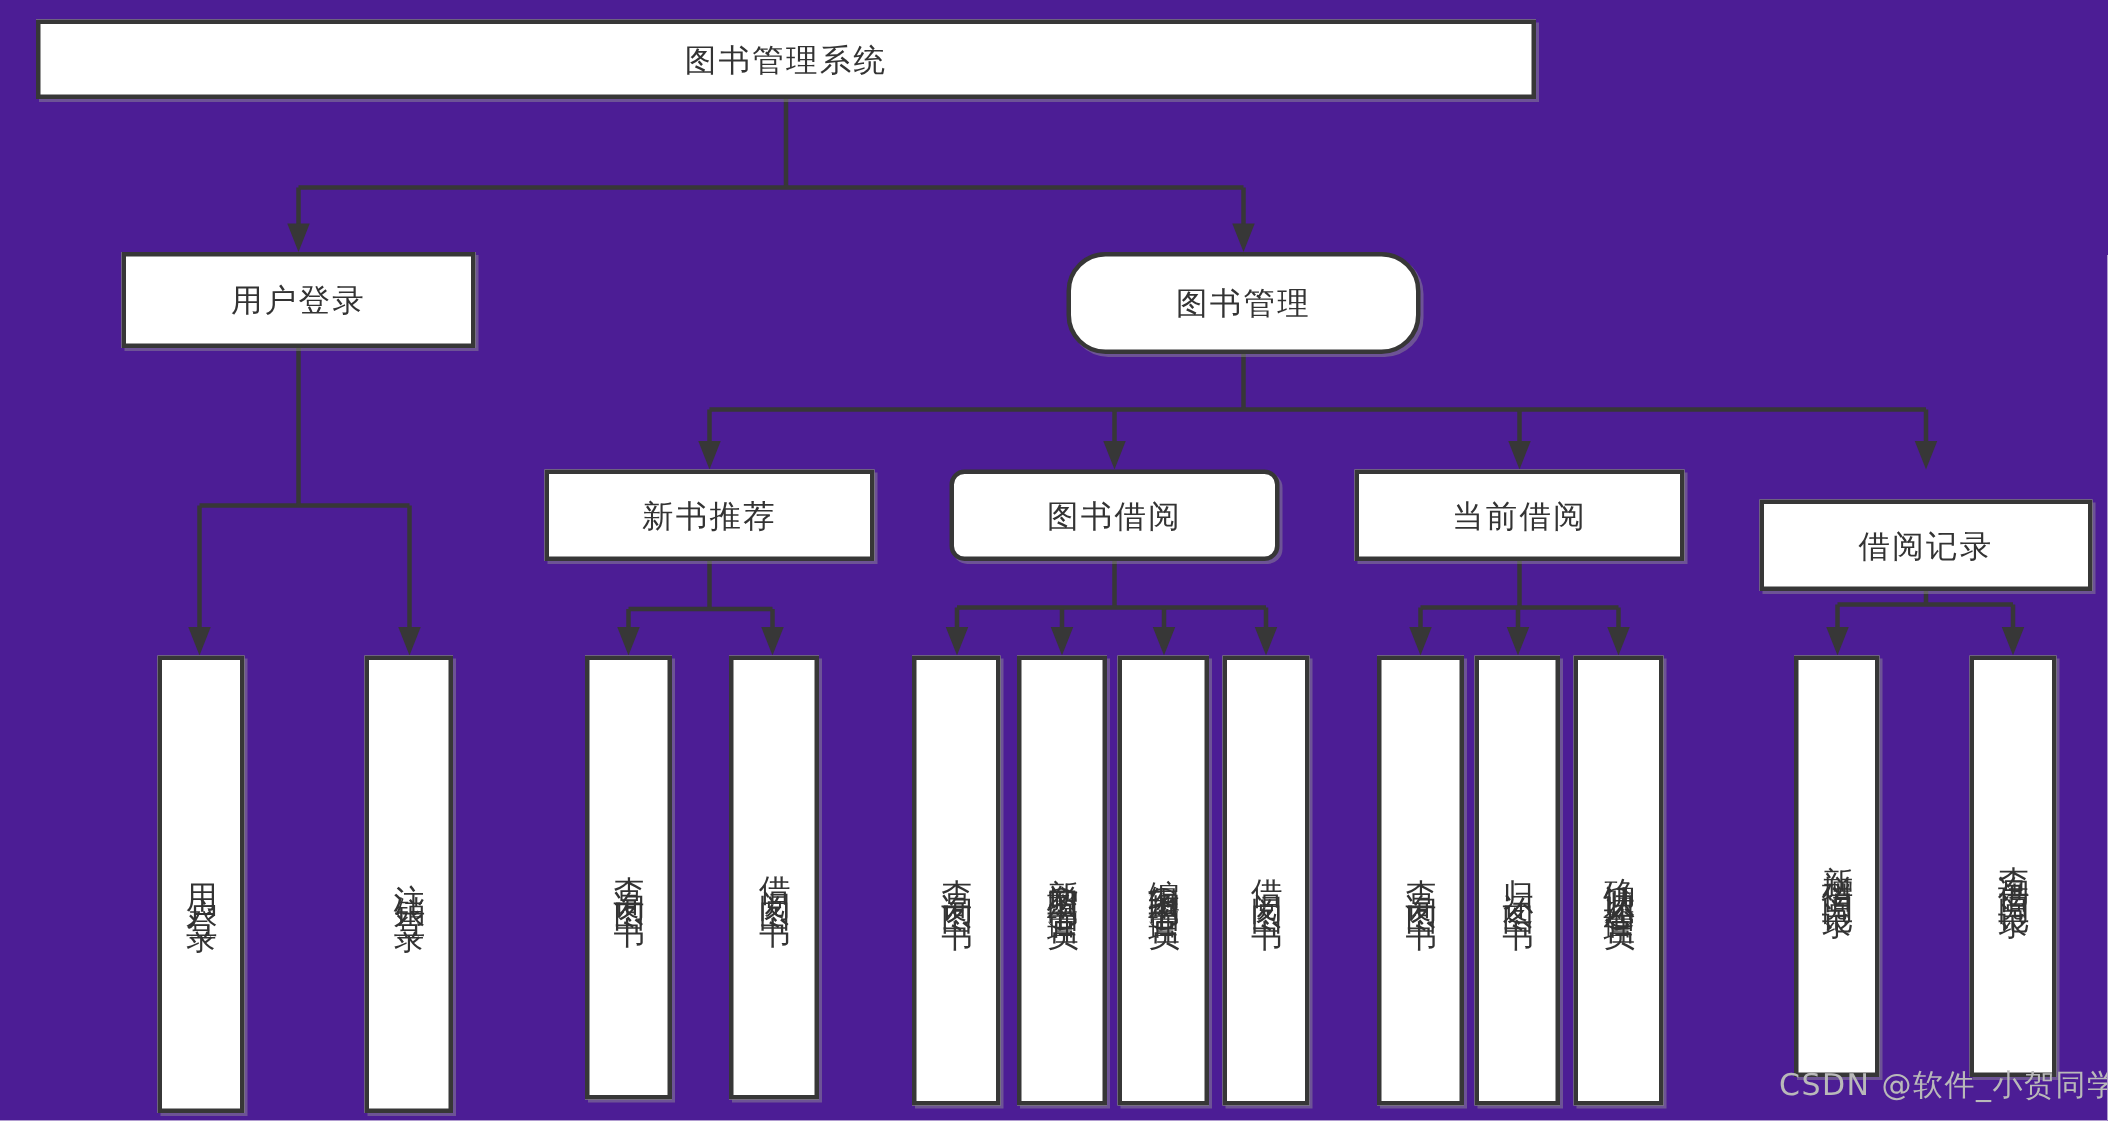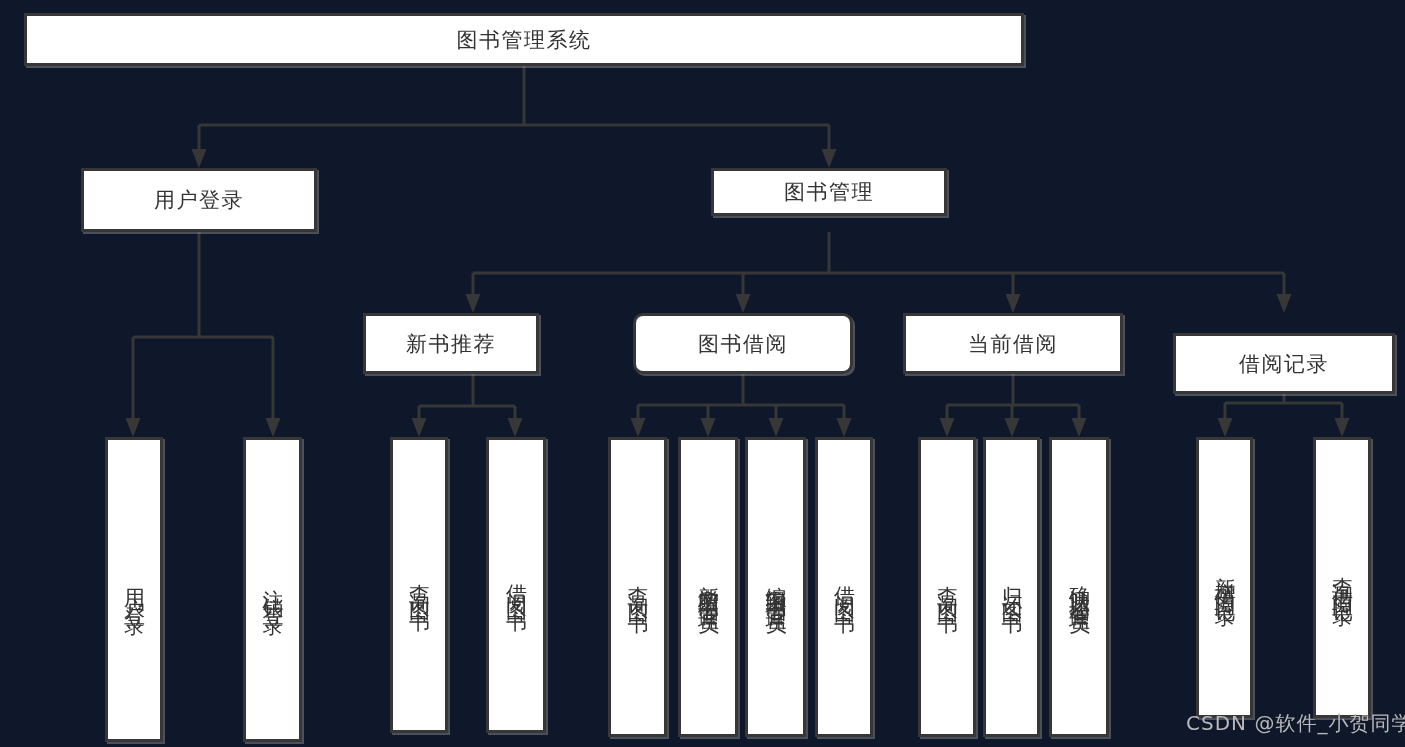--- a/index.html
+++ b/index.html
@@ -5,21 +5,21 @@
   html, body {
     margin: 0;
     padding: 0;
     background: #ffffff;
     font-family: "DejaVu Sans", "Liberation Sans", sans-serif;
   }
   .stage {
     position: relative;
     width: 1405px;
     height: 747px;
-    background: #0f172a;
+    background: #4c1d95;
     overflow: hidden;
   }
   .lines {
     position: absolute;
     left: 0; top: 0;
     width: 1405px;
     height: 747px;
     pointer-events: none;
   }
   .box {
@@ -127,25 +127,25 @@
     </g>
   </svg>
 
   <div class="box" style="left:24px; top:13px; width:1000px; height:53px;">
     <span class="hlabel">图书管理系统</span>
   </div>
 
   <div class="box" style="left:81px; top:168px; width:236px; height:64px;">
     <span class="hlabel">用户登录</span>
   </div>
-  <div class="box" style="left:711px; top:168px; width:236px; height:48px;">
+  <div class="box" style="left:711px; top:168px; width:236px; height:68px;border-radius:26px;">
     <span class="hlabel">图书管理</span>
   </div>
 
-  <div class="box" style="left:363px; top:313px; width:176px; height:61px;">
+  <div class="box" style="left:363px; top:313px; width:220px; height:61px;">
     <span class="hlabel">新书推荐</span>
   </div>
   <div class="box" style="left:633px; top:313px; width:220px; height:61px;border-radius:10px;">
     <span class="hlabel">图书借阅</span>
   </div>
   <div class="box" style="left:903px; top:313px; width:220px; height:61px;">
     <span class="hlabel">当前借阅</span>
   </div>
   <div class="box" style="left:1173px; top:313px; width:222px; height:61px;margin-top:20px;">
     <span class="hlabel">借阅记录</span>

